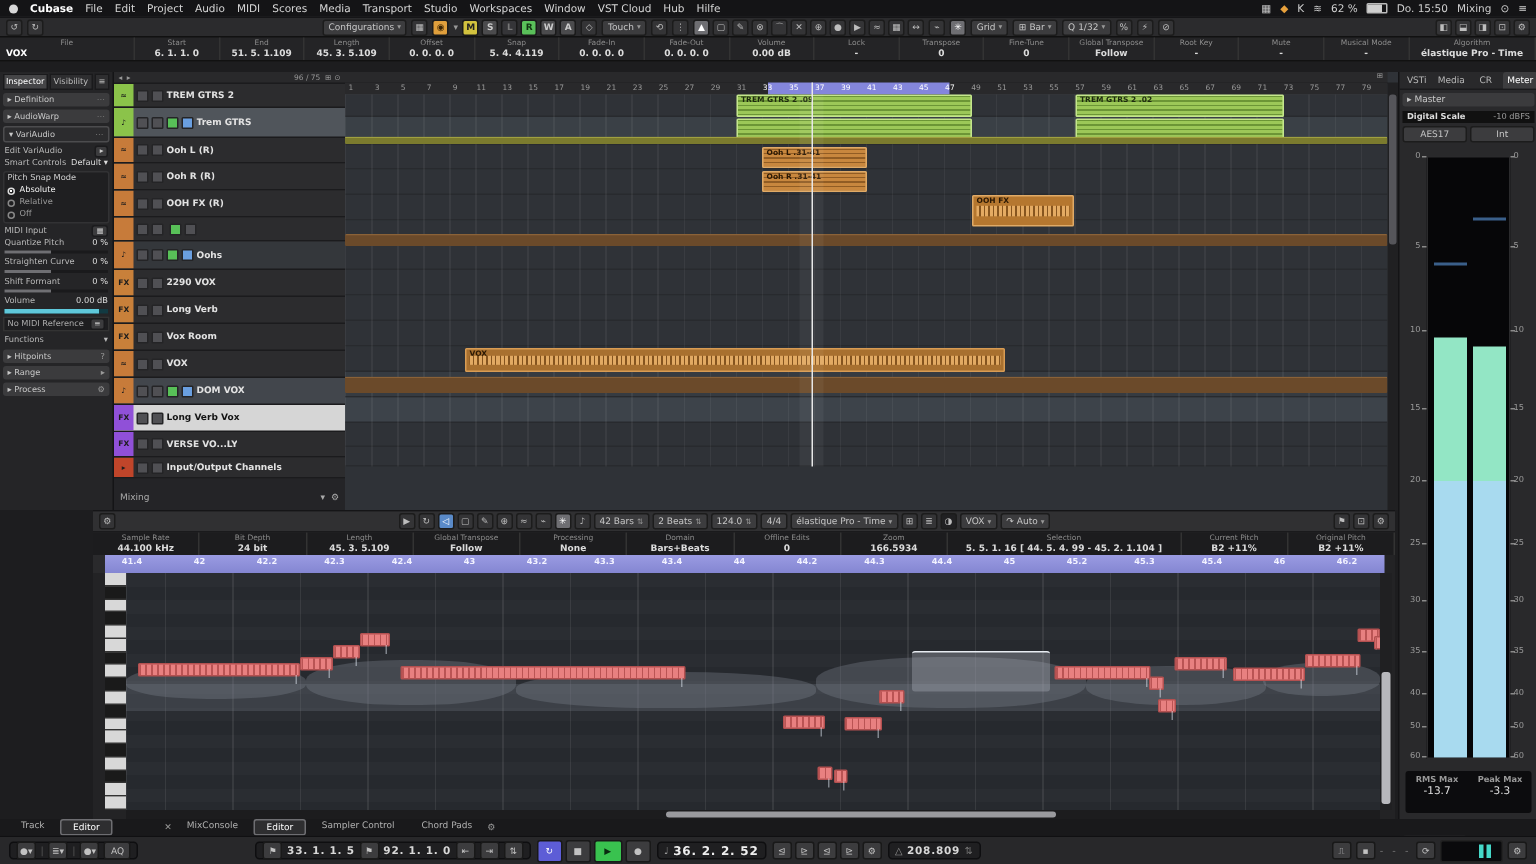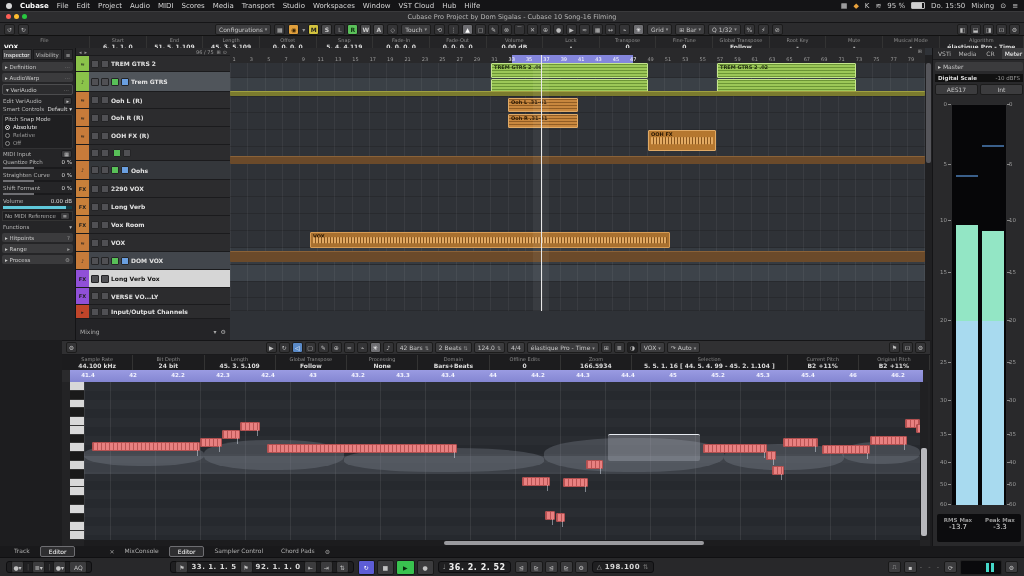--- a/index.html
+++ b/index.html
@@ -101,35 +101,29 @@
 <div id="root">
 
   <div id="menubar">
     <span class="appledot"></span>
     <span id="menu-items"><span class="mi first">Cubase</span><span class="mi">File</span><span class="mi">Edit</span><span class="mi">Project</span><span class="mi">Audio</span><span class="mi">MIDI</span><span class="mi">Scores</span><span class="mi">Media</span><span class="mi">Transport</span><span class="mi">Studio</span><span class="mi">Workspaces</span><span class="mi">Window</span><span class="mi">VST Cloud</span><span class="mi">Hub</span><span class="mi">Hilfe</span></span>
     <span class="right">
       <span>▦</span>
       <span style="color:#e8a13c;">◆</span>
       <span>K</span>
       <span>≋</span>
-      <span>95 %</span>
+      <span>62 %</span>
       <span class="batt"></span>
       <span>Do. 15:50</span>
       <span>Mixing</span>
       <span>⊙</span>
       <span>≡</span>
     </span>
   </div>
 
-  <div id="titlebar">
-    <span class="light" style="left:6px;background:#ff5f57;"></span>
-    <span class="light" style="left:14px;background:#febc2e;"></span>
-    <span class="light" style="left:22px;background:#28c840;"></span>
-    <span id="titletext">Cubase Pro Project by Dom Sigalas - Cubase 10 Song-16 Filming</span>
-  </div>
 
   <div id="toolbar">
     <span class="tool">↺</span>
     <span class="tool">↻</span>
     <span style="width:180px;"></span>
     <span class="tbtn">
         <span>Configurations</span>
         <span class="car">▾</span>
       </span>
     <span class="tool">▦</span>
@@ -926,21 +920,21 @@
     </span>
     <span style="display:flex;gap:2px;">
       <span class="tchip">⊴</span>
       <span class="tchip">⊵</span>
       <span class="tchip">⊴</span>
       <span class="tchip">⊵</span>
       <span class="tchip">⚙</span>
     </span>
     <span class="pill">
       <span style="color:#999;">△</span>
-      <span class="num">198.100</span>
+      <span class="num">208.809</span>
       <span style="color:#777;">⇅</span>
     </span>
     <span style="margin-left:auto;display:flex;gap:3px;align-items:center;">
       <span class="tchip">⎍</span>
       <span class="tchip">▪</span>
       <span style="color:#777;letter-spacing:2px;">- - -</span>
       <span class="tchip">⟳</span>
       <span style="width:40px;height:13px;background:#0a0a0c;border:1px solid #222;border-radius:2px;position:relative;">
         <i style="position:absolute;right:12px;top:2px;width:3px;height:9px;background:#45d8c8;"></i>
         <i style="position:absolute;right:7px;top:2px;width:3px;height:9px;background:#45d8c8;"></i>

